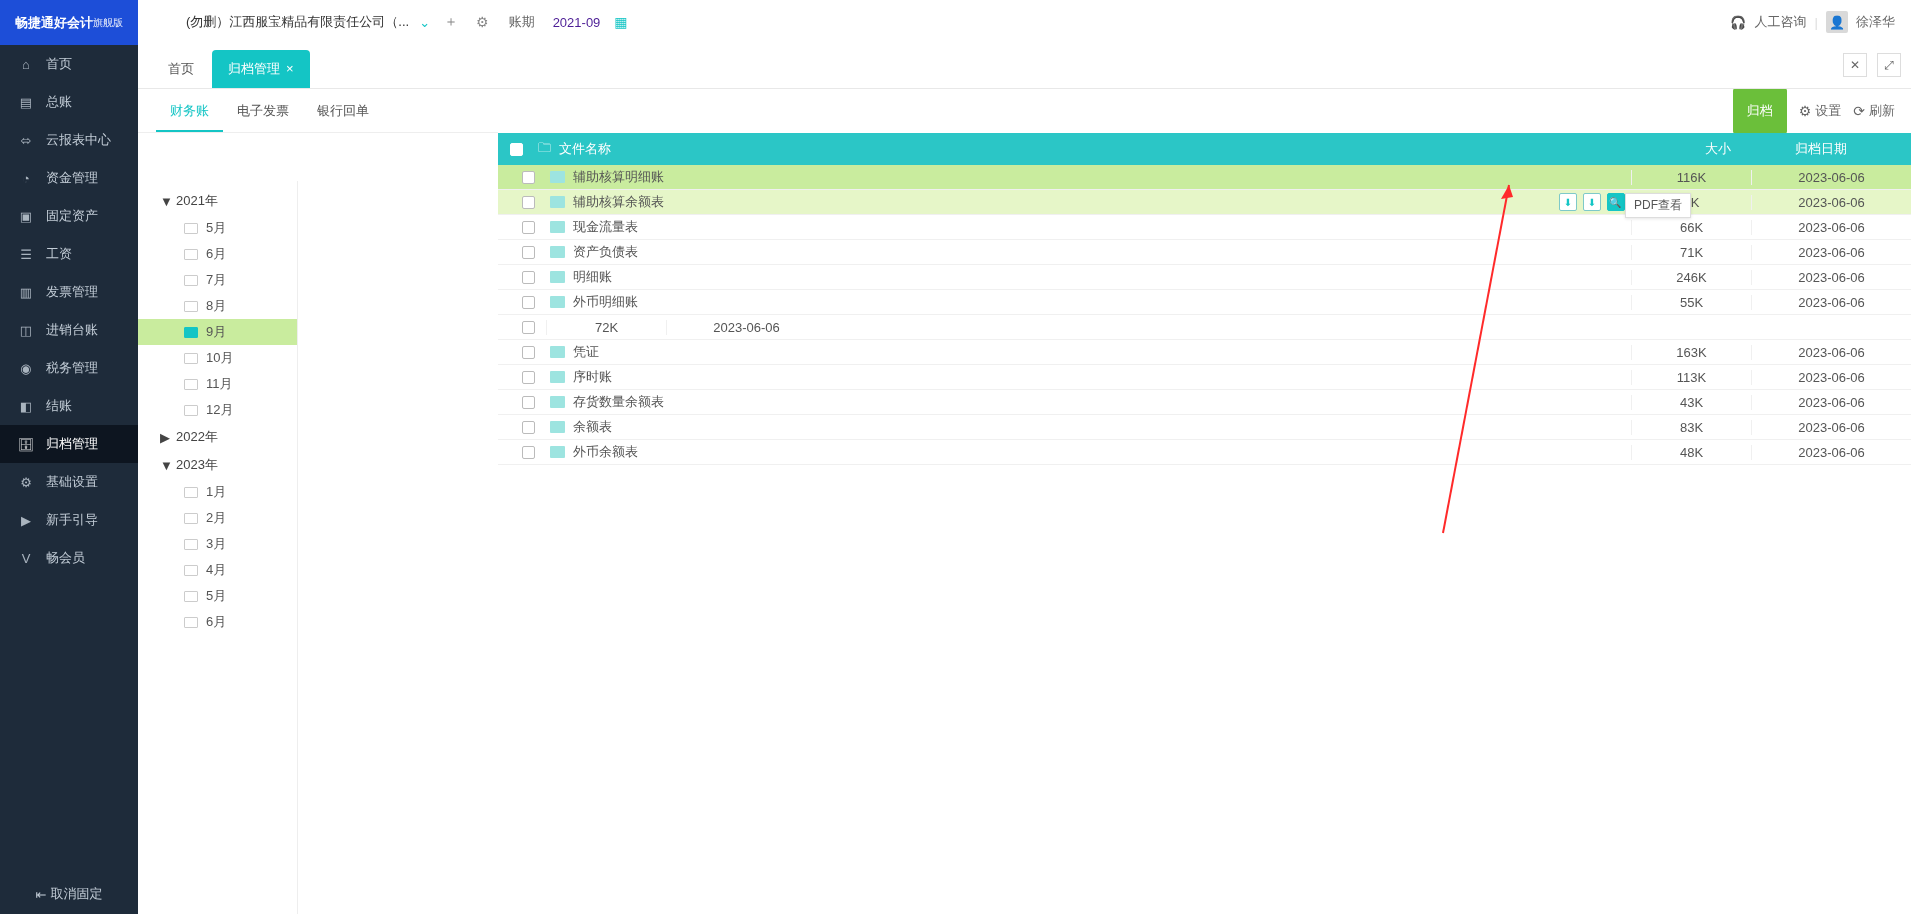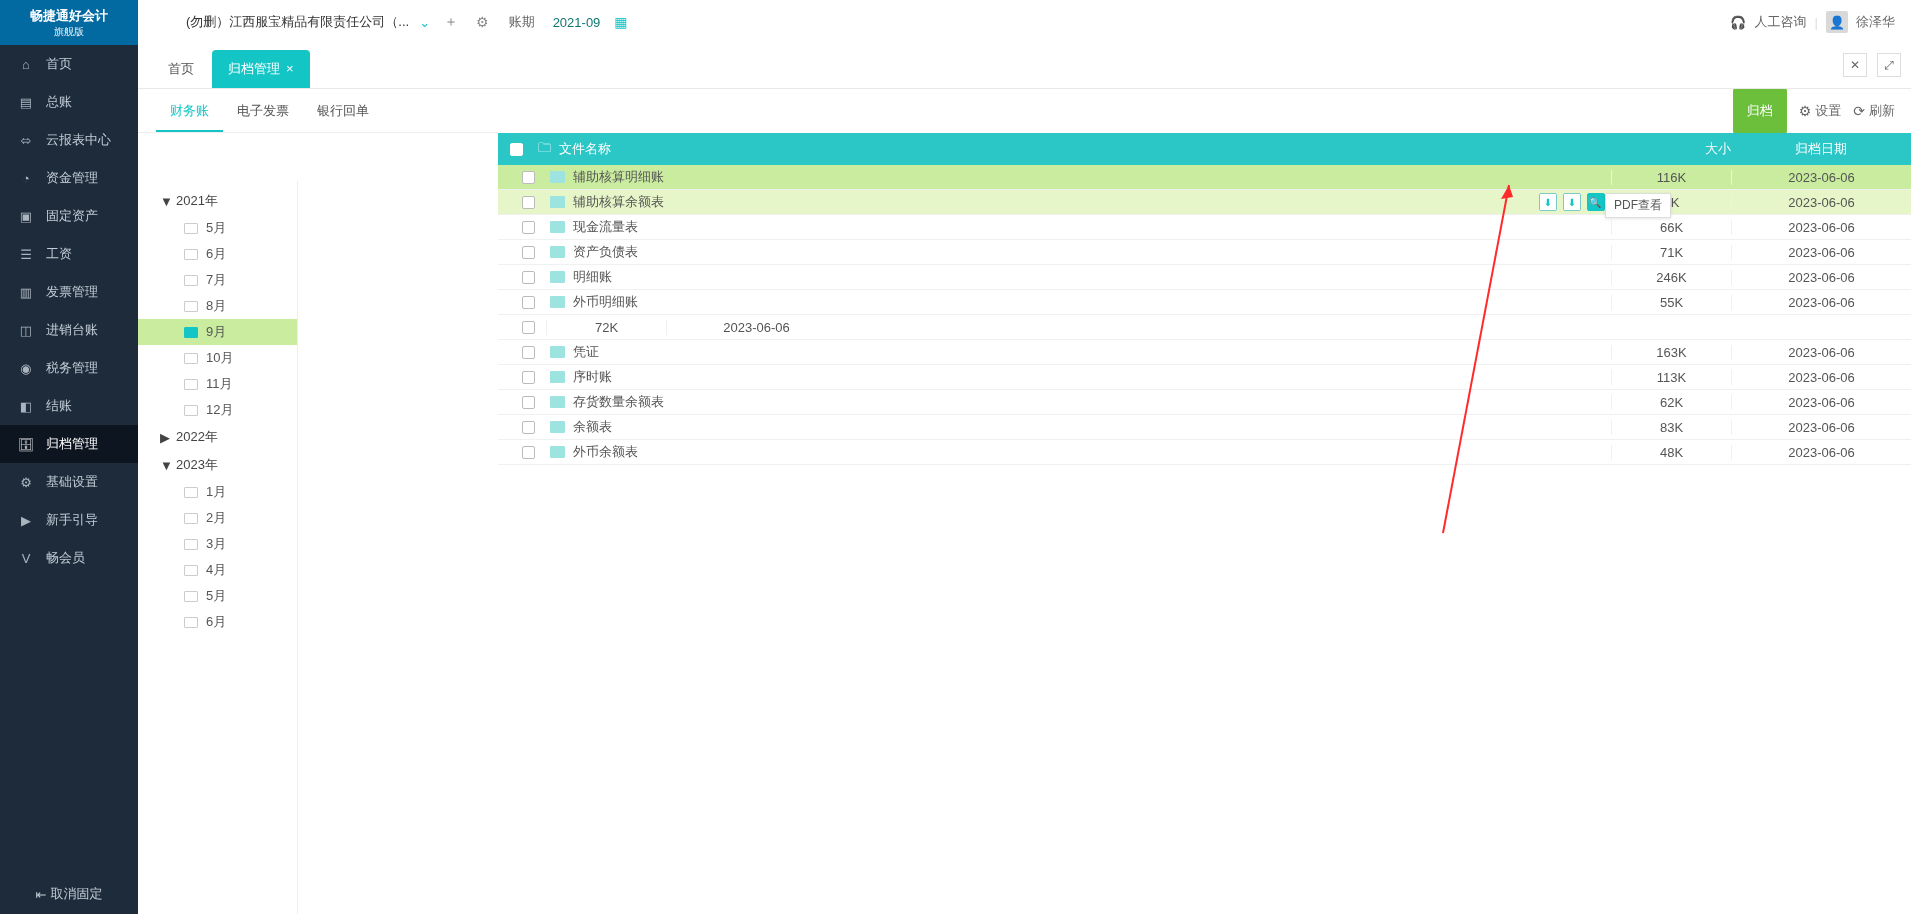--- a/index.html
+++ b/index.html
@@ -1,36 +1,36 @@
 <!DOCTYPE html>
 <html><head>
 <meta charset="utf-8">
 <style>
 *{box-sizing:border-box;margin:0;padding:0;font-family:"Microsoft YaHei",Arial,sans-serif;}
 html,body{height:100%;width:100%;overflow:hidden;background:#fff;color:#333;font-size:13px;}
 .app{display:flex;height:100%;}
 
 
 .sidebar{width:138px;background:#1e2b3a;color:#b8c3ce;display:flex;flex-direction:column;flex-shrink:0;}
-.brand{height:45px;background:#0369a1;color:#fff;display:flex;flex-direction:column;align-items:center;justify-content:center;font-size:13px;font-weight:bold;}
+.brand{height:45px;background:#1d4ed8;color:#fff;display:flex;flex-direction:row;align-items:center;justify-content:center;font-size:13px;font-weight:bold;}
 .brand-sub{font-size:10px;font-weight:normal;opacity:.9;}
 .nav{flex:1;overflow:auto;}
 .nav-item{display:flex;align-items:center;gap:12px;height:38px;padding:0 18px;cursor:pointer;font-size:13px;color:#c2ccd6;}
 .nav-item.active{background:#0d1520;color:#fff;}
 .nav-icon{width:16px;height:16px;display:inline-flex;align-items:center;justify-content:center;opacity:.85;}
 .sidebar-footer{height:40px;display:flex;align-items:center;justify-content:center;gap:4px;color:#c2ccd6;cursor:pointer;background:#1e2b3a;}
 
 
 .main{flex:1;display:flex;flex-direction:column;min-width:0;}
 .topbar{height:45px;display:flex;align-items:center;padding:0 16px;gap:10px;border-bottom:1px solid transparent;}
 .top-company{color:#333;font-size:13px;margin-left:32px;}
 .top-dropdown-icon{color:#14c5c5;}
 .top-icon-btn{color:#888;cursor:pointer;padding:0 4px;font-size:14px;}
 .period-label{color:#666;margin-left:6px;}
-.period-value{color:#0f766e;margin-left:8px;}
+.period-value{color:#4c1d95;margin-left:8px;}
 .topbar-spacer{flex:1;}
 .top-right{display:flex;align-items:center;gap:8px;color:#666;}
 .avatar{width:22px;height:22px;background:#d9d9d9;border-radius:2px;display:inline-flex;align-items:center;justify-content:center;color:#fff;}
 
 .tabbar{height:44px;display:flex;align-items:flex-end;padding:0 14px;gap:6px;border-bottom:1px solid #e8e8e8;position:relative;}
 .tab{padding:10px 16px;font-size:13px;color:#555;cursor:pointer;border-radius:4px 4px 0 0;}
 .tab.active{background:#14c5c5;color:#fff;}
 .tab .close{margin-left:6px;}
 .tabbar-right{position:absolute;right:10px;top:8px;display:flex;gap:10px;}
 .sq-btn{width:24px;height:24px;border:1px solid #ddd;display:flex;align-items:center;justify-content:center;color:#666;cursor:pointer;font-size:12px;background:#fff;}
@@ -62,21 +62,21 @@
 .th-check{width:36px;display:flex;justify-content:center;}
 .th-name{flex:1;padding-left:4px;display:flex;align-items:center;gap:8px;}
 .th-size{width:120px;text-align:right;}
 .th-date{width:180px;text-align:center;}
 .trow{display:flex;align-items:center;height:25px;border-bottom:1px solid #f0f0f0;color:#555;padding-left:12px;}
 .trow.hl1{background:#c9ec9e;}
 .trow.hl2{background:#e6f6c8;}
 .td-check{width:36px;display:flex;justify-content:center;}
 .td-name{flex:1;display:flex;align-items:center;gap:8px;padding-left:4px;position:relative;}
 .td-size{width:120px;text-align:center;border-left:1px solid #f0f0f0;}
-.td-date{width:180px;text-align:center;border-left:1px solid #f0f0f0;}
+.td-date{width:160px;text-align:center;border-left:1px solid #f0f0f0;}
 .file-icon{width:15px;height:12px;background:#9de4e0;border-radius:1px;display:inline-block;}
 .chk{width:13px;height:13px;border:1px solid #bbb;border-radius:2px;display:inline-block;background:#fff;}
 .chk.header{border-color:#fff;}
 
 .row-actions{position:absolute;right:6px;display:flex;gap:6px;align-items:center;}
 .act-icon{width:18px;height:18px;border:1px solid #7ec9c9;border-radius:2px;display:flex;align-items:center;justify-content:center;color:#14c5c5;font-size:10px;cursor:pointer;background:#fff;}
 .act-icon.highlight{background:#14c5c5;color:#fff;border-color:#14c5c5;}
 .tooltip{position:absolute;right:-66px;top:0;background:#fff;border:1px solid #ddd;padding:3px 8px;font-size:12px;color:#555;white-space:nowrap;box-shadow:0 1px 3px rgba(0,0,0,.1);}
 .tooltip::before{content:"";position:absolute;left:-5px;top:7px;border:5px solid transparent;border-right-color:#fff;}
 
@@ -396,21 +396,21 @@
                 <div class="td-date">2023-06-06</div>
               </div>
               <div class="trow">
                 <div class="td-check">
                   <span class="chk"></span>
                 </div>
                 <div class="td-name">
                   <span class="file-icon"></span>
                   <span>存货数量余额表</span>
                 </div>
-                <div class="td-size">62K</div>
+                <div class="td-size">43K</div>
                 <div class="td-date">2023-06-06</div>
               </div>
               <div class="trow">
                 <div class="td-check">
                   <span class="chk"></span>
                 </div>
                 <div class="td-name">
                   <span class="file-icon"></span>
                   <span>余额表</span>
                 </div>

